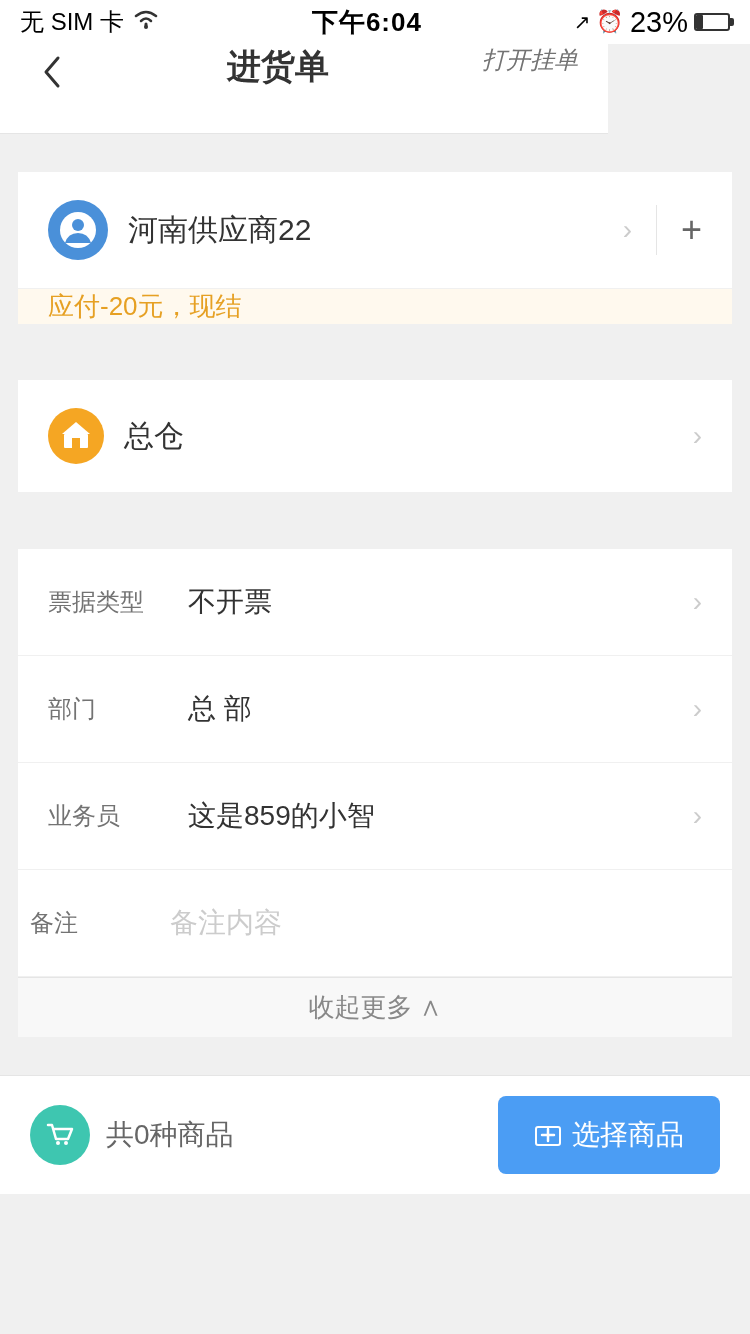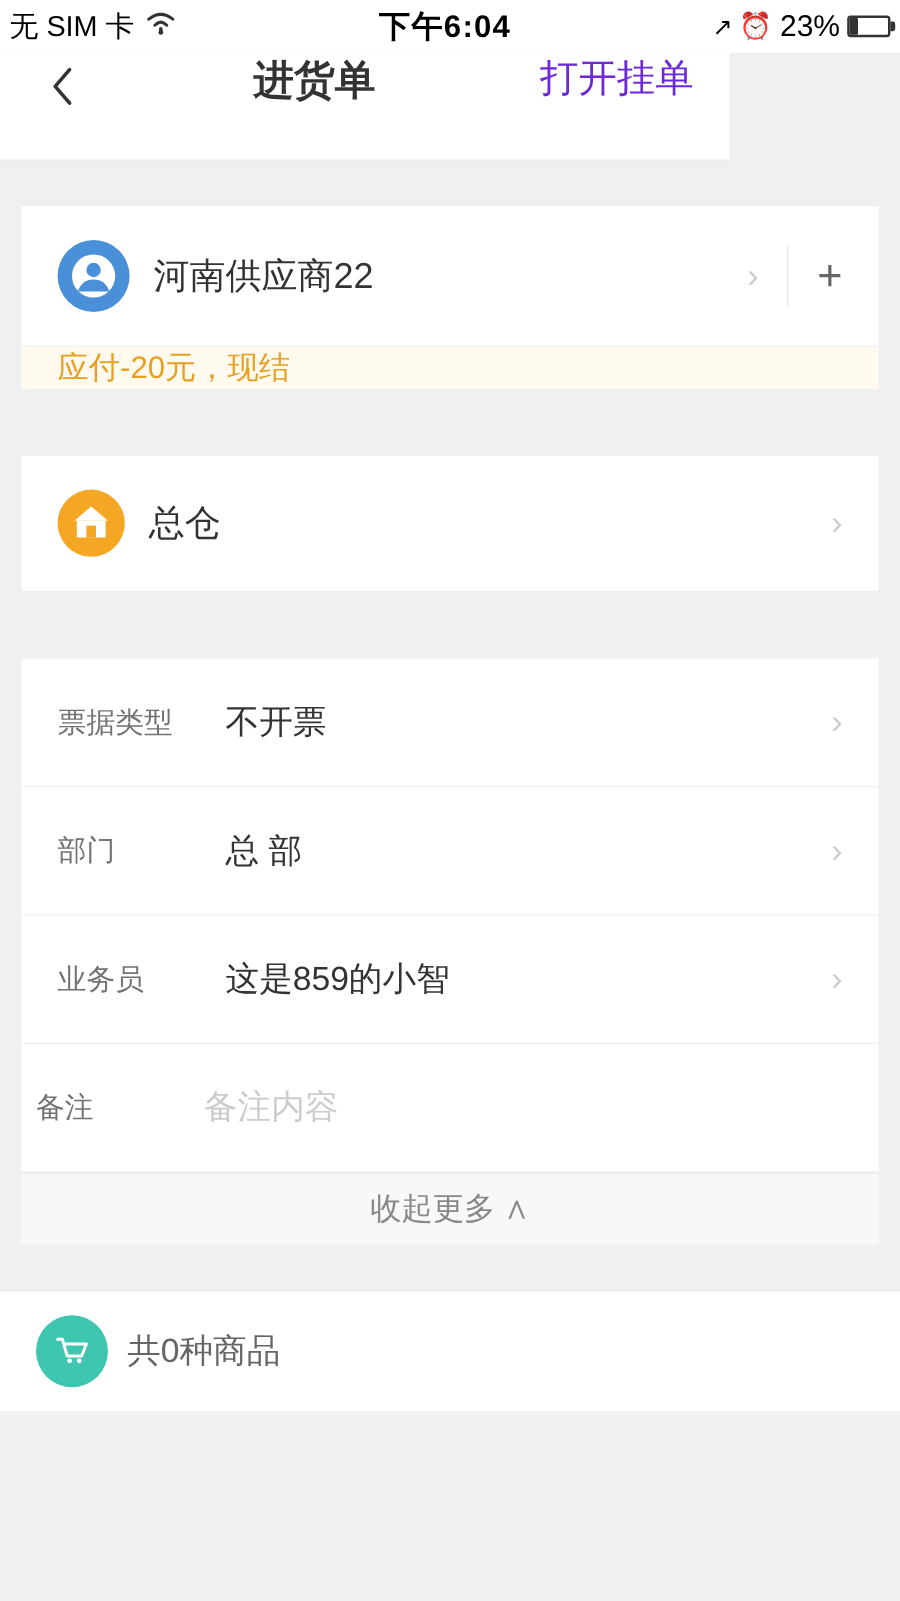--- a/index.html
+++ b/index.html
@@ -13,21 +13,21 @@
     }
 
     
     .status-bar {
       width: 750px;
       height: 44px;
       background: #fff;
       display: flex;
       align-items: center;
       justify-content: space-between;
-      padding: 0 8px;
+      padding: 0 20px;
       font-size: 24px;
       font-weight: 500;
     }
     .status-left {
       display: flex;
       align-items: center;
       gap: 8px;
       font-size: 24px;
     }
     .status-center {
@@ -83,23 +83,24 @@
       color: #333;
       cursor: pointer;
       padding: 10px;
     }
     .nav-title {
       font-size: 34px;
       font-weight: 600;
       color: #333;
     }
     .nav-action {
-      font-size: 32px;
-      color: #6d28d9;
+      font-size: 24px;
+      color: #737373;
       cursor: pointer;
+      font-style: italic;
     }
 
     
     .section-gap {
       height: 20px;
       background: #f0f0f0;
     }
 
     
     .card {
@@ -291,21 +292,21 @@
         <path d="M9 13 Q14 8 19 13" stroke="#333" stroke-width="2.5" fill="none" stroke-linecap="round"></path>
         <path d="M4 8 Q14 0 24 8" stroke="#333" stroke-width="2.5" fill="none" stroke-linecap="round"></path>
         <circle cx="14" cy="19" r="2" fill="#333"></circle>
       </svg>
     </span>
   </div>
   <div class="status-center">下午6:04</div>
   <div class="status-right">
     <span style="font-size:20px;">↗</span>
     <span style="font-size:22px;">⏰</span>
-    <span style="font-size:25px;">23%</span>
+    <span style="font-size:29px;">23%</span>
     <span class="battery-icon">
       <div class="battery-fill"></div>
     </span>
   </div>
 </div>
 
 <div class="nav-bar">
   <span class="nav-back">
     <svg width="24" height="36" viewBox="0 0 24 36">
       <path d="M18 4 L6 18 L18 32" stroke="#333" stroke-width="3" fill="none" stroke-linecap="round" stroke-linejoin="round"></path>
@@ -395,15 +396,22 @@
     <div class="cart-icon-circle">
       <svg width="32" height="32" viewBox="0 0 32 32">
         <path d="M4 6 h4 l4 14 h12 l4-10 H10" stroke="#fff" stroke-width="2.5" fill="none" stroke-linecap="round" stroke-linejoin="round"></path>
         <circle cx="14" cy="24" r="2" fill="#fff"></circle>
         <circle cx="22" cy="24" r="2" fill="#fff"></circle>
         <path d="M8 10 L10 18" stroke="#fff" stroke-width="0" fill="none"></path>
       </svg>
     </div>
     <span class="product-count">共0种商品</span>
   </div>
+  <button class="select-btn">
+    <svg width="28" height="28" viewBox="0 0 28 28">
+      <rect x="2" y="6" width="24" height="18" rx="2" stroke="#fff" stroke-width="2" fill="none"></rect>
+      <path d="M8 14 h12 M14 8 v12" stroke="#fff" stroke-width="2.5" stroke-linecap="round"></path>
+    </svg>
+    <span>选择商品</span>
+  </button>
 </div>
 
 <div class="bottom-area"></div>
 
 </body></html>

